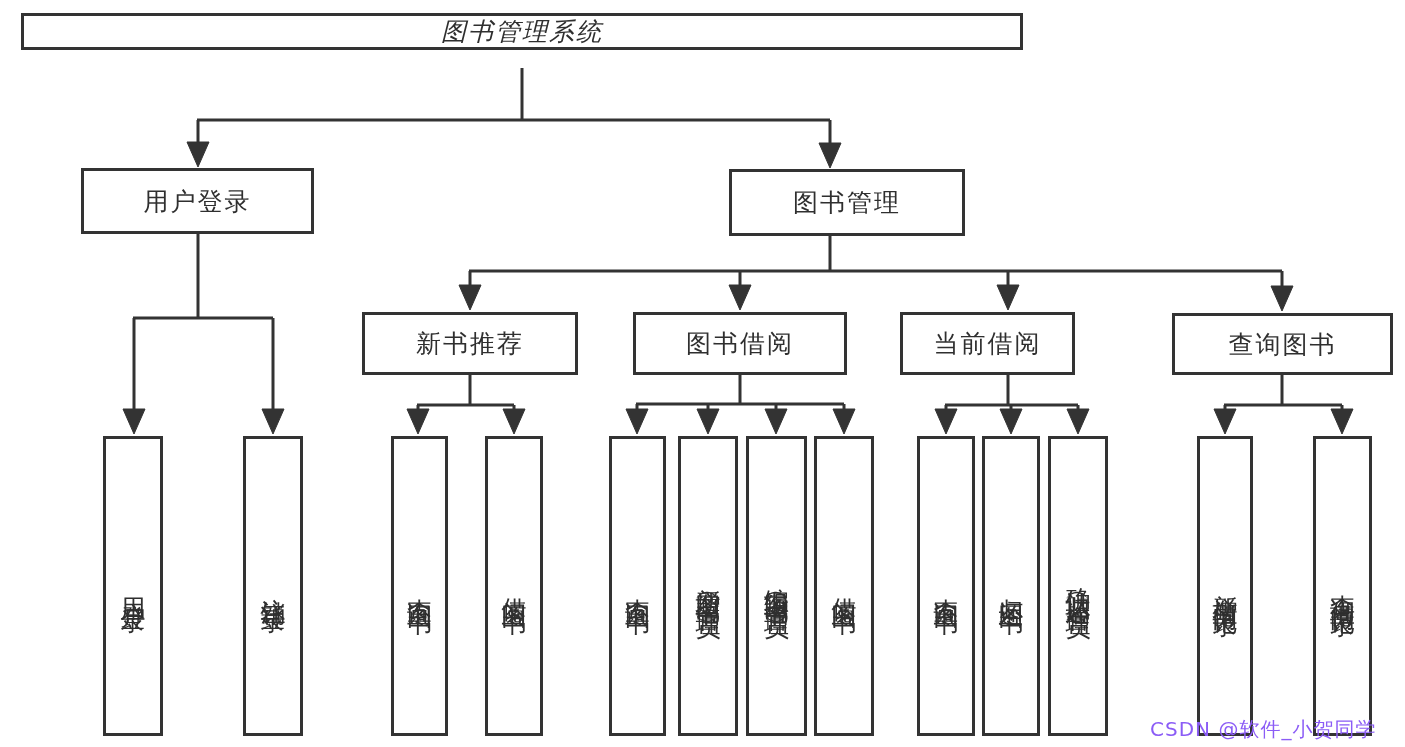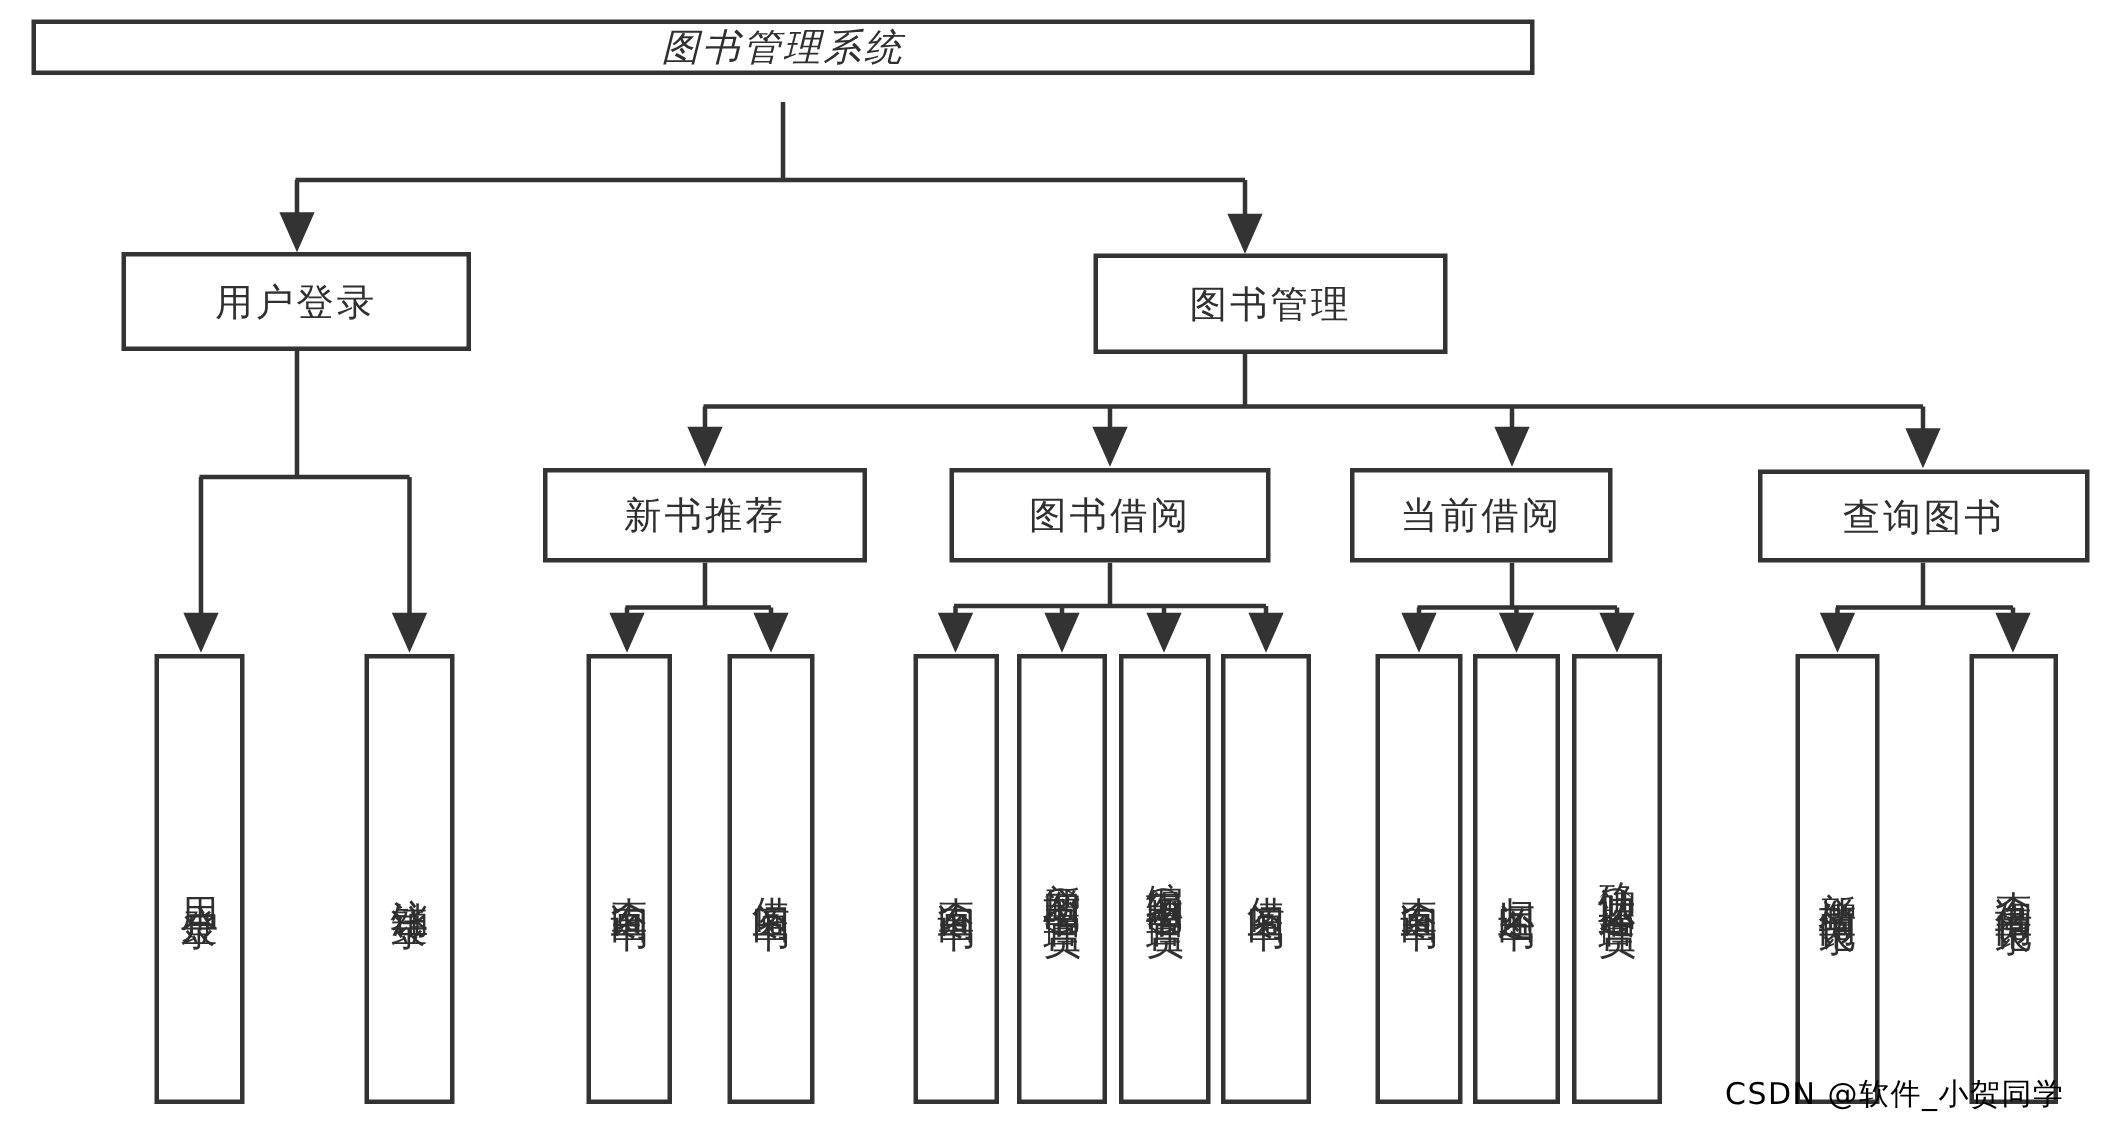--- a/index.html
+++ b/index.html
@@ -46,21 +46,21 @@
     font-size: 25px;
     letter-spacing: 4px;
     line-height: 1.0;
     top: 436px;
     height: 300px;
   }
   .watermark {
     position: absolute;
     left: 1150px; top: 716px;
     font-size: 20px;
-    color: #000000;
+    color: #8b5cf6;
     letter-spacing: 1px;
     white-space: nowrap;
     z-index: 10;
   }
 </style>
 </head>
 <body>
 
 <div class="canvas">
 

